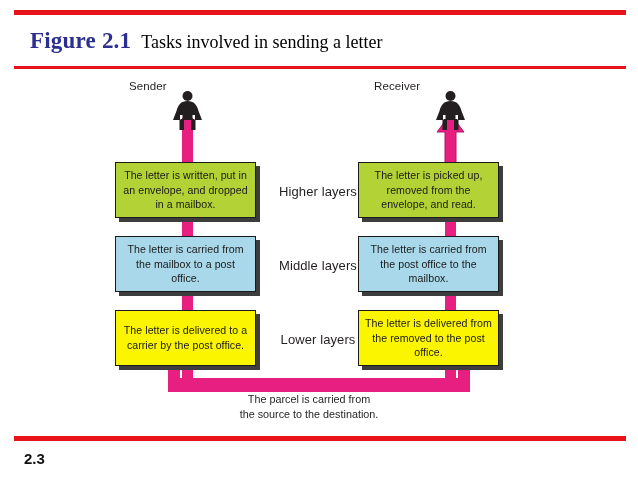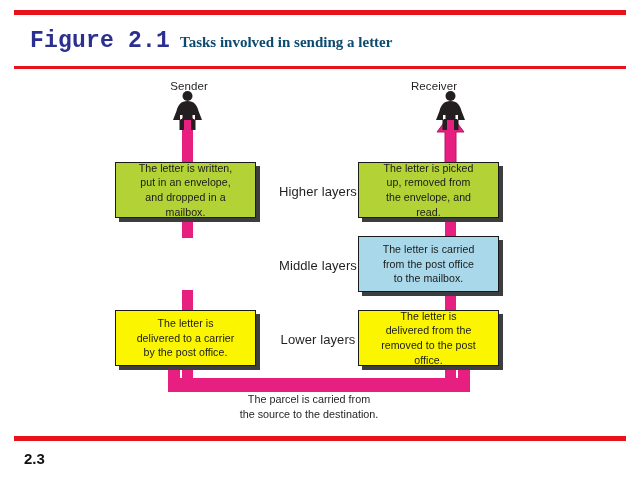--- a/index.html
+++ b/index.html
@@ -29,31 +29,31 @@
   .rule-bottom { top: 436px; height: 5px; }
 
   
   .title-wrap {
     position: absolute;
     left: 30px; top: 28px;
     display: flex; align-items: baseline; gap: 10px;
     white-space: nowrap;
   }
   .title-fig {
-    font-family: Liberation Mono, monospace;
+    font-family: Liberation Serif, serif;
     font-weight: bold;
     font-size: 23px;
     color: #2b2f8f;
     letter-spacing: .2px;
   }
   .title-desc {
     font-family: "Liberation Serif", serif;
-    font-weight: bold;
-    font-size: 15px;
-    color: #0c4a6e;
+    font-weight: normal;
+    font-size: 18px;
+    color: #000000;
   }
 
   
   .page-num {
     position: absolute;
     left: 24px; top: 450px;
     font-family: "Liberation Sans", sans-serif;
     font-weight: bold;
     font-size: 15px;
     color: #111111;
@@ -65,37 +65,37 @@
     left: 0; top: 70px;
     width: 638px; height: 360px;
   }
   #diagram svg { position: absolute; left: 0; top: 0; }
 
   
   .endpoint-label {
     position: absolute;
     font-size: 11.5px;
     color: #231f20;
-    text-align: center;
+    text-align: left;
     width: 120px;
     letter-spacing: .1px;
   }
   .endpoint-label.sender   { left: 129px; top: 10px; }
   .endpoint-label.receiver { left: 374px; top: 10px; }
 
   
   .lbox {
     position: absolute;
     border: 1.4px solid #1a1a1a;
     box-shadow: 4px 4px 0 0 #3d3d3d;
     display: flex;
     align-items: center;
     justify-content: center;
     text-align: center;
-    padding: 3px 19px;
+    padding: 3px 5px;
     font-size: 10.6px;
     line-height: 1.38;
     color: #1a1a1a;
     letter-spacing: .05px;
   }
   .lbox.green  { background: #b2d235; }
   .lbox.blue   { background: #a8d8ea; }
   .lbox.yellow { background: #fbf600; }
 
   .col-left  { left: 115px; width: 141px; }
@@ -198,20 +198,21 @@
                  L 458 45 L 458 50 L 465 50 L 461.5 41 C 460 35 457 31 450.5 31 Z"></path>
         <rect x="443.5" y="49" width="3.5" height="11"></rect>
         <rect x="454" y="49" width="3.5" height="11"></rect>
       </g>
     </svg>
 
     <div class="endpoint-label sender">Sender</div>
     <div class="endpoint-label receiver">Receiver</div>
 
     <div class="lbox green col-left row-high">The letter is written, put in an envelope, and dropped in a mailbox.</div>
+    <div class="lbox blue col-left row-mid">The letter is carried from the mailbox to a post office.</div>
     <div class="lbox yellow col-left row-low">The letter is delivered to a carrier by the post office.</div>
 
     <div class="lbox green col-right row-high">The letter is picked up, removed from the envelope, and read.</div>
     <div class="lbox blue col-right row-mid">The letter is carried from the post office to the mailbox.</div>
     <div class="lbox yellow col-right row-low">The letter is delivered from the removed to the post office.</div>
 
     <div class="layer-label l1">Higher layers</div>
     <div class="layer-label l2">Middle layers</div>
     <div class="layer-label l3">Lower layers</div>
 

